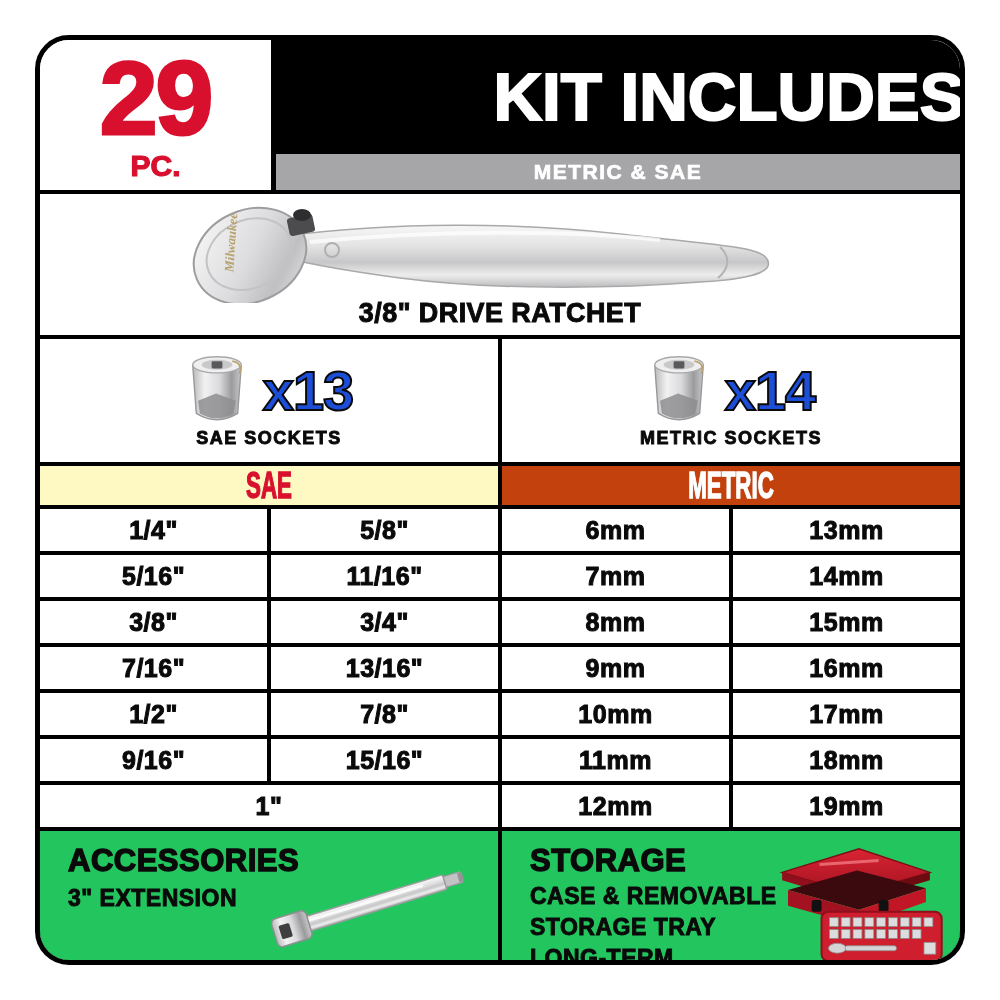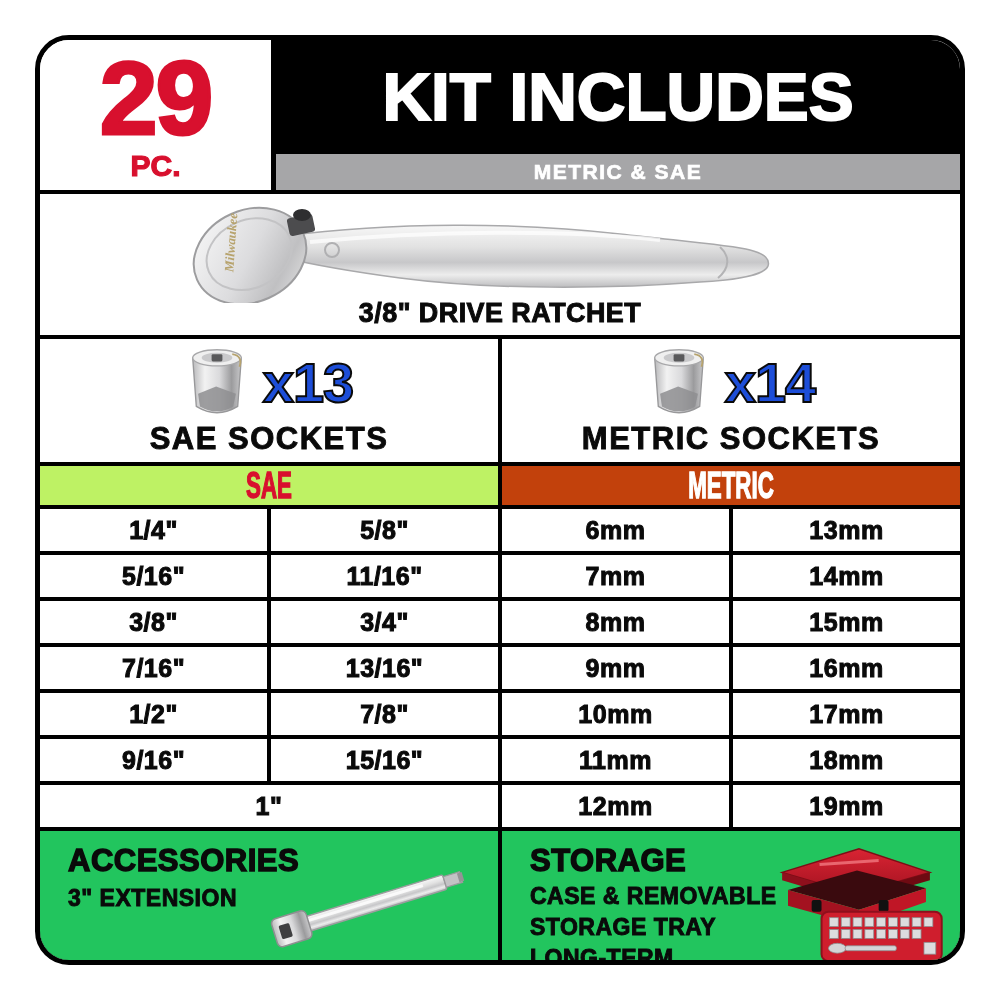--- a/index.html
+++ b/index.html
@@ -20,21 +20,21 @@
   }
   .badge .count{
     color:var(--red);font-size:104px;line-height:.88;font-weight:bold;
     letter-spacing:-2px;-webkit-text-stroke:3px var(--red);
   }
   .badge .unit{
     color:var(--red);font-size:30px;font-weight:bold;letter-spacing:0;
     -webkit-text-stroke:1.2px var(--red);margin-top:4px;
   }
   .hdr-right{flex:1;display:flex;flex-direction:column;background:#000;}
-  .title-band{flex:1;display:flex;align-items:center;justify-content:center;}
+  .title-band{flex:1;display:flex;align-items:center;justify-content:flex-end;}
   .title-band .title{
     color:#fff;font-weight:bold;font-size:66px;letter-spacing:0px;
     -webkit-text-stroke:2px #fff;transform:scaleX(1.02);white-space:nowrap;
   }
   .sub-band{height:36px;flex:none;background:#A6A6A8;display:flex;align-items:center;justify-content:center;}
   .sub-band .subtitle{
     color:#fff;font-weight:bold;font-size:21px;letter-spacing:1.5px;
     -webkit-text-stroke:.7px #fff;
   }
 
@@ -46,26 +46,26 @@
     font-size:28px;font-weight:bold;color:#0a0a0a;-webkit-text-stroke:1px #0a0a0a;
     transform:scaleX(.96);letter-spacing:.5px;
   }
 
   
   .sockets-sec{height:127px;flex:none;border-top:4px solid #000;background:#000;display:grid;grid-template-columns:1fr 1fr;gap:4px;}
   .socket-cell{background:#fff;display:flex;flex-direction:column;align-items:center;justify-content:center;padding-top:2px;}
   .socket-top{display:flex;align-items:center;gap:14px;}
   .socket-top svg{width:64px;height:72px;}
   .socket-qty{font-size:56px;font-weight:bold;color:#1d4ed8;-webkit-text-stroke:2px #0a0a0a;letter-spacing:-1px;}
-  .socket-caption{font-size:31px;font-weight:bold;color:#0a0a0a;-webkit-text-stroke:.9px #0a0a0a;letter-spacing:1.5px;margin-top:2px;}
+  .socket-caption{font-size:18px;font-weight:bold;color:#0a0a0a;-webkit-text-stroke:.9px #0a0a0a;letter-spacing:1.5px;margin-top:2px;}
 
   
   .sizehdr-sec{height:43px;flex:none;border-top:4px solid #000;display:flex;background:#000;gap:4px;}
   .sizehdr-sec .half{flex:1;display:flex;align-items:center;justify-content:center;}
-  .half.sae{background:#bef264;}
+  .half.sae{background:#fef9c3;}
   .half.metric{background:#c2410c;}
   .cond{font-size:36px;font-weight:bold;transform:scaleX(.62);letter-spacing:0px;white-space:nowrap;}
   .half.sae .cond{color:var(--red);-webkit-text-stroke:1.4px var(--red);}
   .half.metric .cond{color:#fff;-webkit-text-stroke:1.4px #fff;}
 
   
   .table-sec{height:322px;flex:none;background:#000;display:grid;
     grid-template-columns:1fr 1fr 1fr 1fr;grid-auto-rows:1fr;gap:4px;padding-top:4px;}
   .cell{background:#fff;display:flex;align-items:center;justify-content:center;
     font-size:25px;font-weight:bold;color:#0a0a0a;-webkit-text-stroke:1px #0a0a0a;letter-spacing:.5px;}

